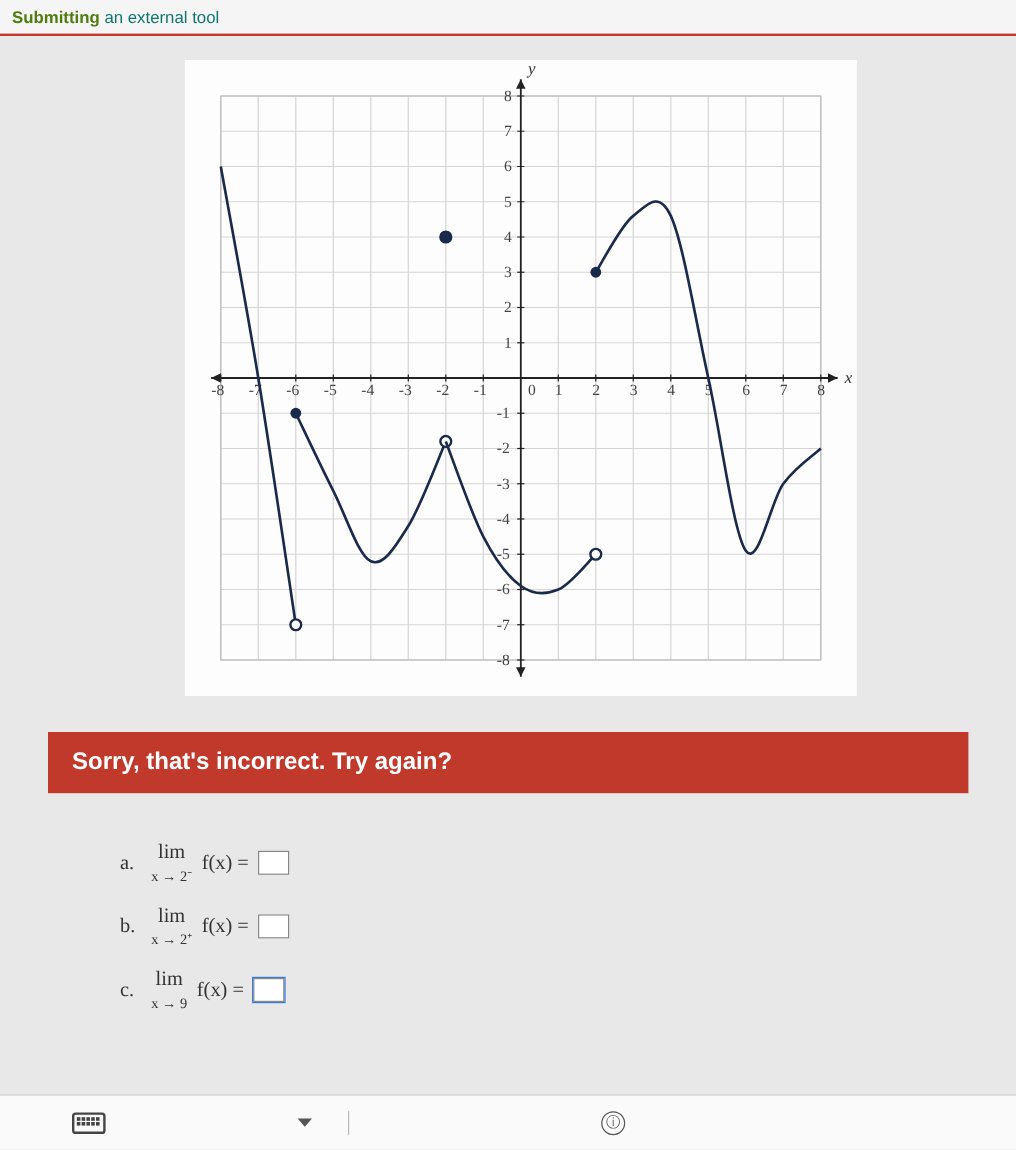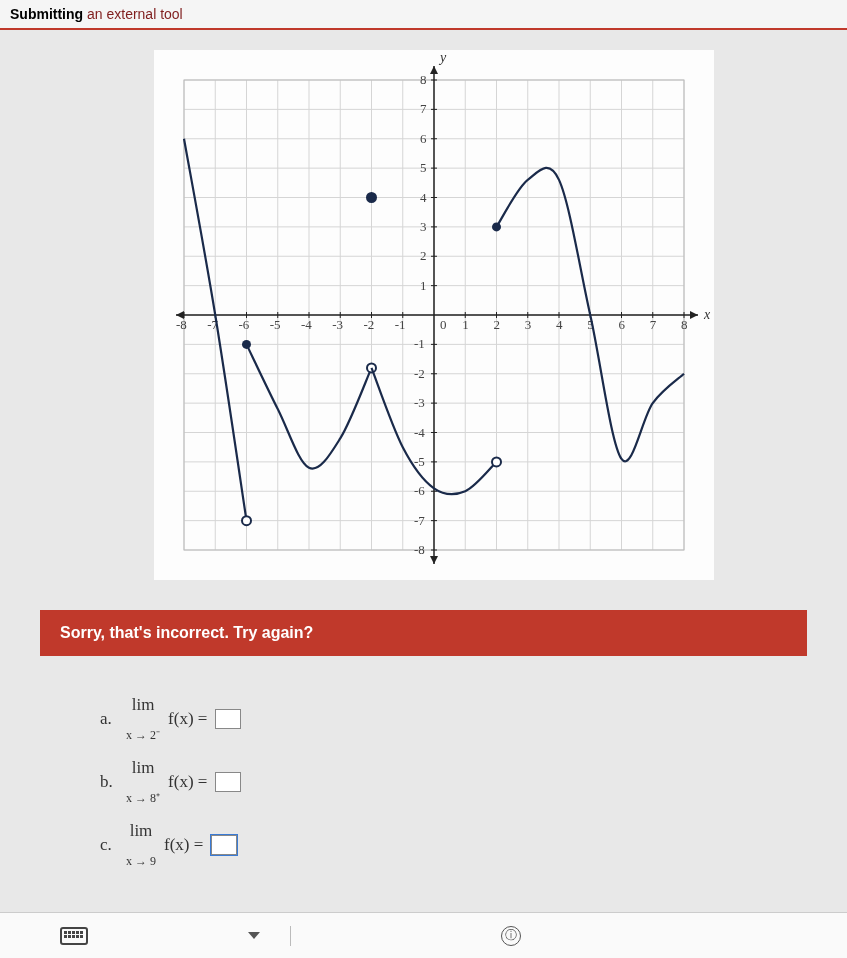--- a/index.html
+++ b/index.html
@@ -10,38 +10,38 @@
     height: 958px;
     overflow: hidden;
     position: relative;
   }
   .header {
     background: #f5f5f5;
     padding: 6px 10px;
     font-size: 14px;
     border-bottom: 2px solid #c0392b;
   }
-  .header .bold { font-weight: 700; color: #000000; }
-  .header .light { color: #7f1d1d; }
+  .header .bold { font-weight: 700; color: #4d7c0f; }
+  .header .light { color: #0f766e; }
   .content {
     padding: 20px 40px 10px 60px;
   }
   .graph-wrap {
     display: flex;
     justify-content: center;
     margin-bottom: 20px;
   }
   svg.graph {
     background: #fdfdfd;
   }
   .feedback-banner {
     background: #c0392b;
     color: #fff;
     font-weight: 600;
-    font-size: 16px;
+    font-size: 20px;
     padding: 14px 20px;
     margin: 0 40px 40px 40px;
   }
   .questions {
     margin-left: 100px;
     font-family: "Times New Roman", serif;
     font-size: 17px;
     color: #333;
   }
   .qrow {
@@ -51,21 +51,21 @@
     gap: 8px;
   }
   .qlabel { width: 18px; }
   .lim-block {
     display: inline-flex;
     flex-direction: column;
     align-items: center;
     line-height: 1;
   }
   .lim-top { font-size: 17px; }
-  .lim-bot { font-size: 12px; margin-top: 16px; }
+  .lim-bot { font-size: 12px; margin-top: 6px; }
   .fx { }
   .answer-box {
     width: 26px;
     height: 20px;
     border: 1px solid #888;
     background: #fff;
     font-size: 13px;
     text-align: center;
     padding: 0;
   }
@@ -271,21 +271,21 @@
       <span class="lim-bot">x → 2⁻</span>
     </span>
     <span class="fx">f(x) =</span>
     <input class="answer-box" value="" style="">
   </div>
 
   <div class="qrow">
     <span class="qlabel">b.</span>
     <span class="lim-block">
       <span class="lim-top">lim</span>
-      <span class="lim-bot">x → 8⁺</span>
+      <span class="lim-bot">x → 2⁺</span>
     </span>
     <span class="fx">f(x) =</span>
     <input class="answer-box" value="" style="">
   </div>
 
   <div class="qrow">
     <span class="qlabel">c.</span>
     <span class="lim-block">
       <span class="lim-top">lim</span>
       <span class="lim-bot">x → 9</span>

